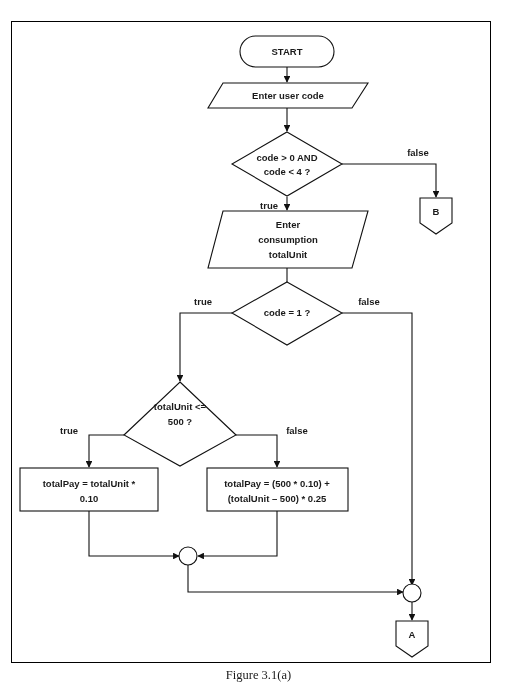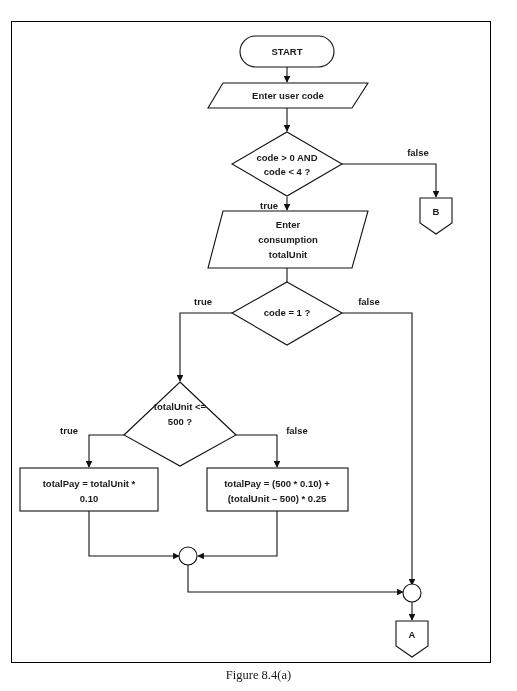--- a/index.html
+++ b/index.html
@@ -175,15 +175,15 @@
 
     <circle class="shape" cx="401" cy="572" r="9"></circle>
 
     <g>
       <polygon class="shape" points="385,600 417,600 417,625 401,636 385,625"></polygon>
       <text class="fc-text" x="401" y="614">A</text>
     </g>
 
   </svg>
 
-  <div id="caption">Figure 8.4(a)</div>
+  <div id="caption">Figure 3.1(a)</div>
 
 </div>
 
 </body></html>

